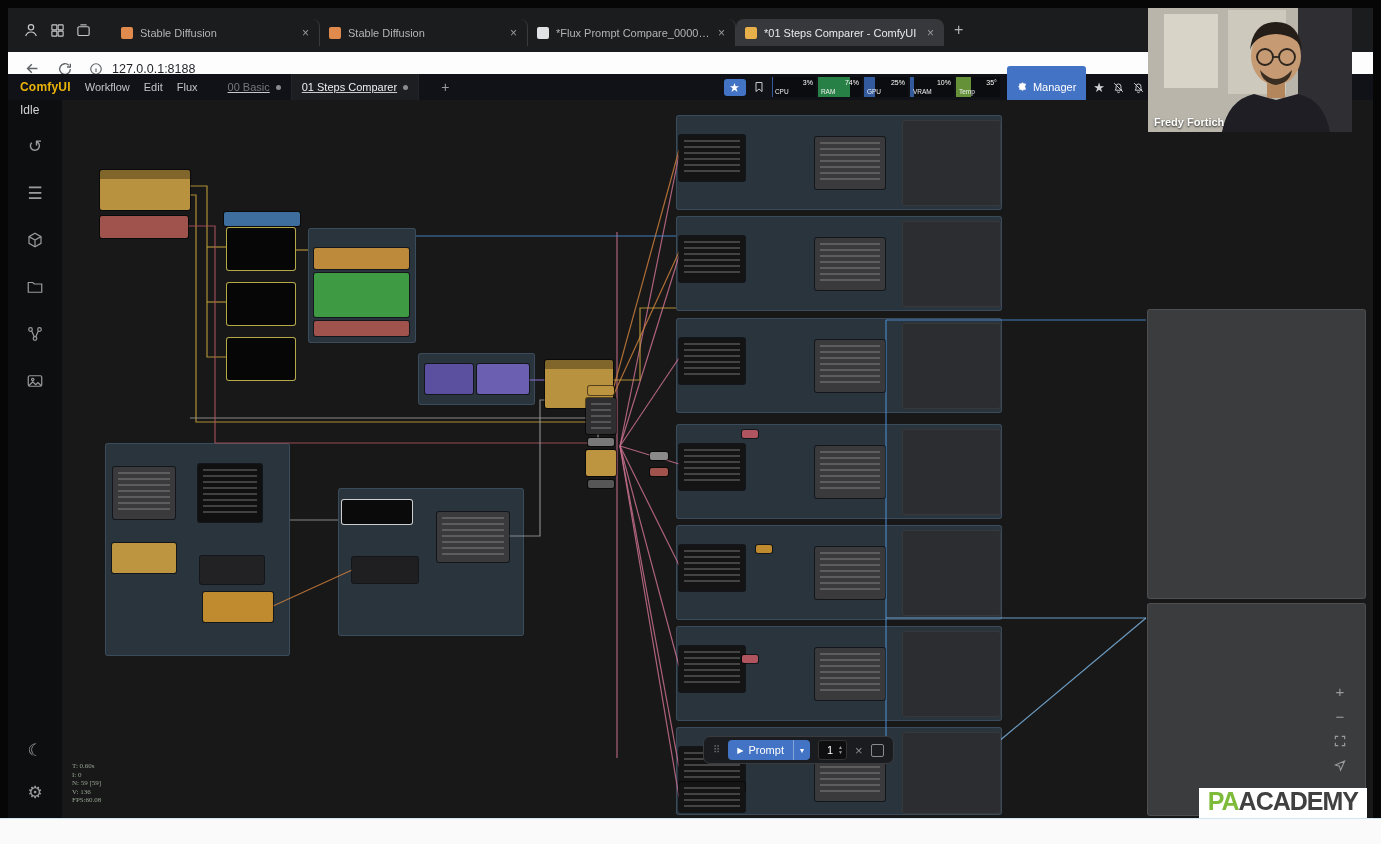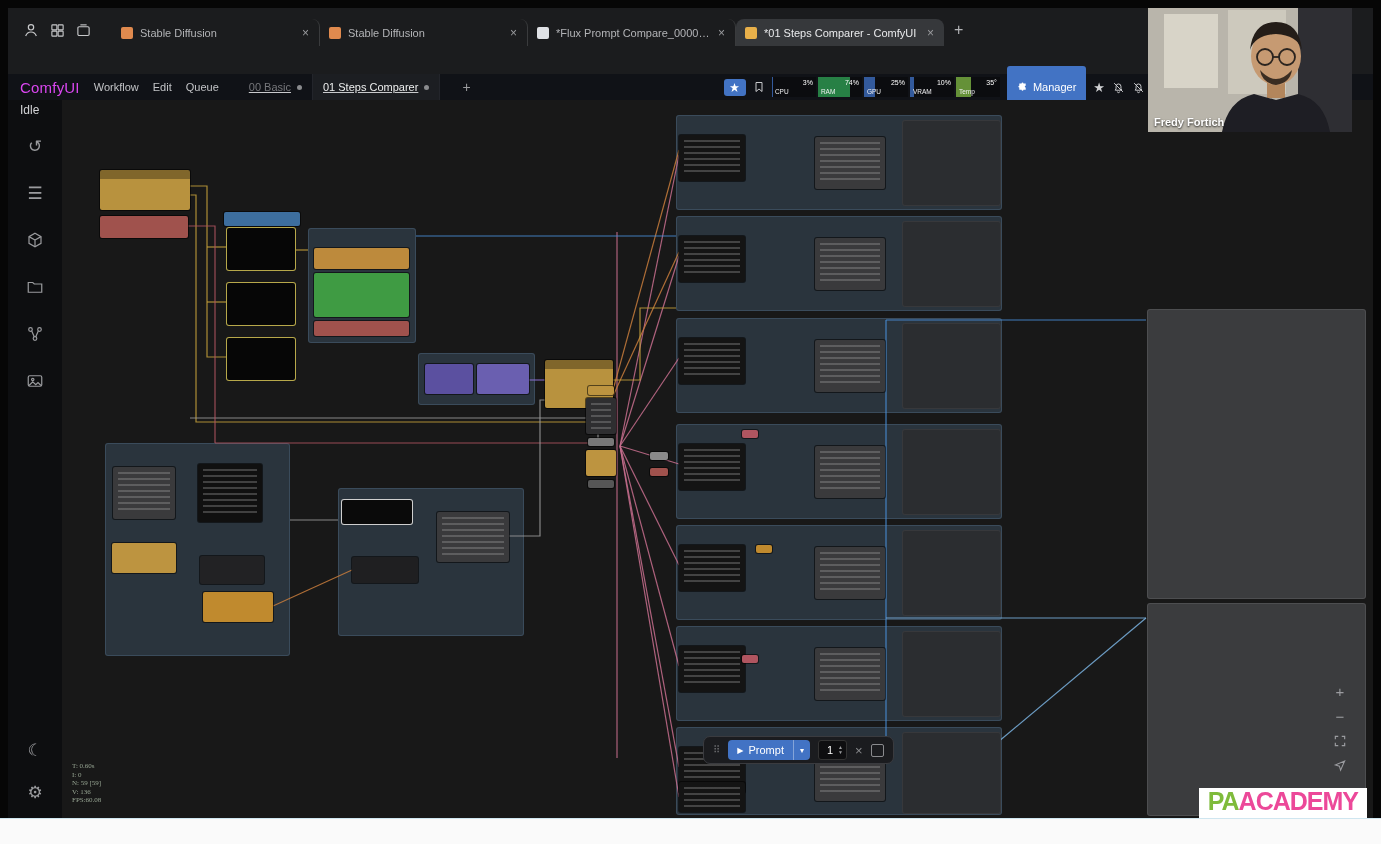--- a/index.html
+++ b/index.html
@@ -18,21 +18,21 @@
   .favicon{width:12px;height:12px;border-radius:2px;flex:0 0 auto;}
   .tab-title{white-space:nowrap;overflow:hidden;text-overflow:ellipsis;flex:1;}
   .tab-close{color:#9a9b9e;font-size:12px;line-height:1;padding:0 1px;}
   .new-tab{color:#b2b3b6;font-size:16px;margin-left:10px;}
   .toolbar{height:34px;background:#fdfdfd;display:flex;align-items:center;gap:16px;padding:0 16px;border-bottom:1px solid #e3e3e3;box-sizing:border-box;}
   .url{display:flex;align-items:center;gap:9px;color:#1f2125;font-size:12.5px;}
 
   
   .app{position:absolute;left:0;top:66px;width:1365px;height:744px;background:#171717;}
   .menubar{position:relative;height:26px;background:#101217;display:flex;align-items:center;padding:0 12px;gap:14px;color:#c9cacd;font-size:11px;}
-  .logo{font-weight:normal;color:#d946ef;font-size:15px;letter-spacing:.2px;}
+  .logo{font-weight:bold;color:#eab308;font-size:12px;letter-spacing:.2px;}
   #menus{display:flex;gap:14px;}
   .menu-item{color:#c2c3c6;}
   #wf-tabs{display:flex;align-items:center;margin-left:6px;height:26px;text-decoration:underline;}
   .wf-tab{display:flex;align-items:center;gap:6px;padding:0 10px;height:26px;color:#76777b;border-right:1px solid #23252b;}
   .wf-tab.active{color:#eceded;background:rgba(255,255,255,.05);}
   .dot{width:5px;height:5px;border-radius:50%;background:#8a8b8e;}
   .wf-plus{color:#9a9b9e;font-size:14px;margin-left:8px;}
   .mb-right{position:absolute;right:228px;top:0;height:26px;display:flex;align-items:center;gap:7px;}
   .sq-btn{width:22px;height:17px;background:#4273c4;border-radius:3px;display:flex;align-items:center;justify-content:center;}
   .bm-icon{display:flex;align-items:center;color:#c9cacd;}
@@ -71,21 +71,21 @@
   .x-btn{color:#8a8b8e;font-size:13px;line-height:1;}
   .stop-btn{width:11px;height:11px;border:1.5px solid #8a8b8e;border-radius:2px;}
   .zoom{position:absolute;left:1333px;top:684px;z-index:10;display:flex;flex-direction:column;gap:10px;align-items:center;color:#9b9ca0;}
   .zoom .z-glyph{font-size:15px;line-height:1;}
 
   .webcam{position:absolute;left:1148px;top:8px;width:204px;height:124px;z-index:20;overflow:hidden;background:#c2410c;}
   .webcam-name{position:absolute;left:6px;bottom:4px;color:#fff;font-size:11px;font-weight:bold;text-shadow:0 1px 2px rgba(0,0,0,.85);}
 
   .pa{position:absolute;right:14px;bottom:26px;z-index:22;background:#fff;padding:1px 9px 4px;display:flex;align-items:baseline;}
   .pa span{font-size:25px;font-weight:bold;letter-spacing:-1px;line-height:1;}
-  .pa .p2{color:#ec4899;}
+  .pa .p2{color:#404040;}
   .bottom-strip{position:absolute;left:0;top:818px;width:1381px;height:26px;background:#fafafa;border-top:1px solid #cfe6f0;z-index:15;box-sizing:border-box;}
 </style>
 </head>
 <body>
 
 <div class="stage">
 
   <div class="browser">
 
     <div class="tabstrip">
@@ -127,28 +127,50 @@
           </div>
           <div class="tab active">
             <span class="favicon" style="background: rgb(232, 176, 74);"></span>
             <span class="tab-title">*01 Steps Comparer - ComfyUI</span>
             <span class="tab-close">×</span>
           </div>
         </div>
       <span class="new-tab">+</span>
     </div>
 
+    <div class="toolbar">
+      <span style="display:flex;">
+        <svg width="17" height="17" viewBox="0 0 24 24" fill="none" stroke="#5f6368" stroke-width="2">
+            <path d="M19 12H6M11 6l-6 6 6 6"></path>
+          </svg>
+      </span>
+      <span style="display:flex;">
+        <svg width="16" height="16" viewBox="0 0 24 24" fill="none" stroke="#5f6368" stroke-width="2">
+            <path d="M20 12a8 8 0 1 1-2.3-5.6"></path>
+            <path d="M20 4v5h-5"></path>
+          </svg>
+      </span>
+      <span class="url">
+        <span style="display:flex;">
+          <svg width="14" height="14" viewBox="0 0 24 24" fill="none" stroke="#5f6368" stroke-width="2">
+              <circle cx="12" cy="12" r="9"></circle>
+              <path d="M12 8h.01M12 11v6"></path>
+            </svg>
+        </span>
+        <span>127.0.0.1:8188</span>
+      </span>
+    </div>
 
     <div class="app">
       <div class="menubar">
         <span class="logo">ComfyUI</span>
         <span id="menus">
             <span class="menu-item">Workflow</span>
             <span class="menu-item">Edit</span>
-            <span class="menu-item">Queue</span>
+            <span class="menu-item">Flux</span>
           </span>
         <span id="wf-tabs">
             <div class="wf-tab">
               <span>00 Basic</span>
               <span class="dot"></span>
             </div>
             <div class="wf-tab active">
               <span>01 Steps Comparer</span>
               <span class="dot"></span>
             </div>

